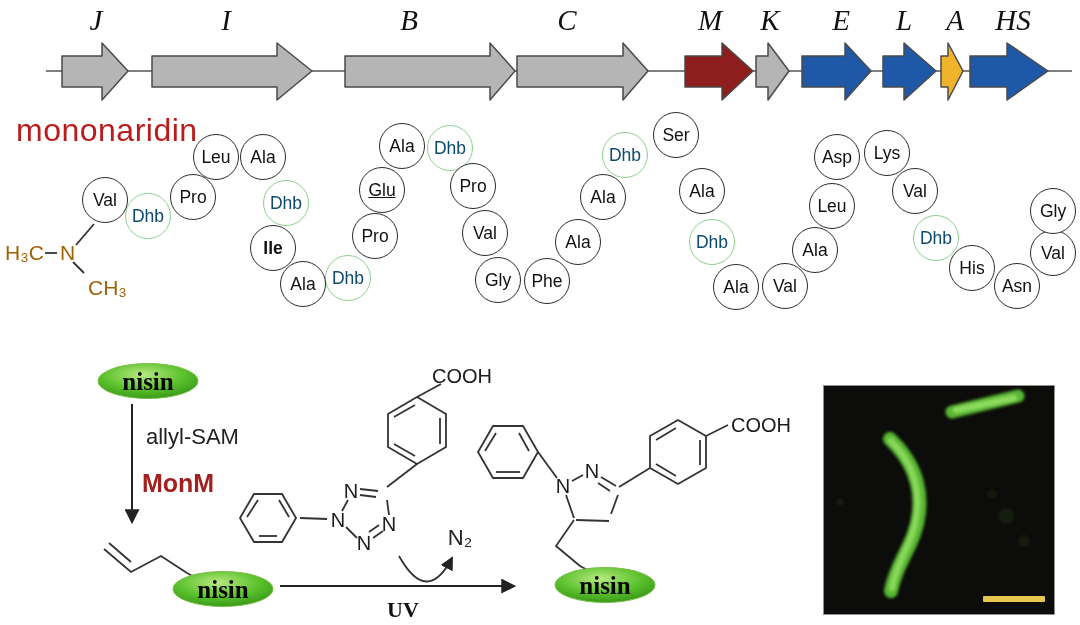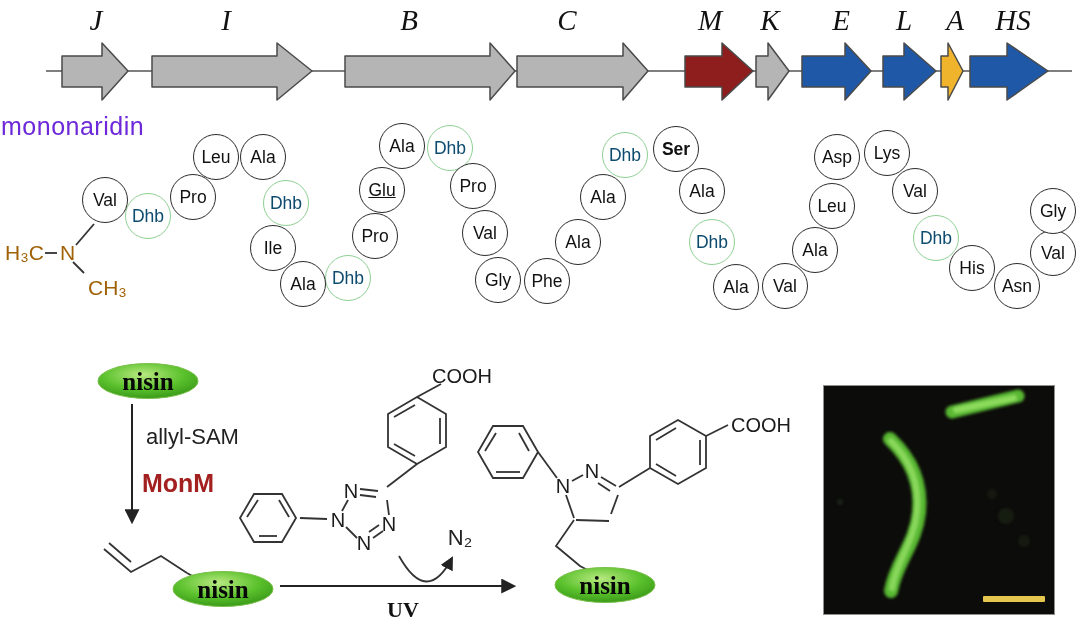--- a/index.html
+++ b/index.html
@@ -1,20 +1,20 @@
 <!DOCTYPE html>
 <html><head>
 <meta charset="utf-8">
 <style>
   html,body{margin:0;padding:0;background:#fff;}
   #canvas{position:relative;width:1080px;height:625px;background:#fff;overflow:hidden;
           font-family:"Liberation Sans",sans-serif;}
   .overlay{position:absolute;left:0;top:0;width:1080px;height:625px;pointer-events:none;}
   .gene-label{font-family:"Liberation Serif",serif;font-style:italic;font-size:29px;fill:#111;}
-  #peptide-title{position:absolute;left:1px;top:112px;font-size:25px;color:#6d28d9;letter-spacing:.5px;}
+  #peptide-title{position:absolute;left:16px;top:112px;font-size:32px;color:#b91c1c;letter-spacing:.5px;}
   .res{position:absolute;width:46px;height:46px;border-radius:50%;border:1.6px solid #2b2b2b;
        background:#fff;display:flex;align-items:center;justify-content:center;
        font-size:17.5px;color:#111;z-index:2;box-sizing:border-box;}
   .res.dhb{border-color:#8ecf92;color:#0c4a6e;z-index:1;}
   .chemtext{position:absolute;font-size:21px;color:#a16207;}
   .bond{stroke:#333;stroke-width:1.8;fill:none;}
   text.chem{font-family:"Liberation Sans",sans-serif;font-size:20px;fill:#1c1c1c;}
   text.nisin{font-family:"Liberation Serif",serif;font-weight:bold;font-size:25px;fill:#070707;}
   #micro-panel{position:absolute;left:823px;top:385px;width:230px;height:228px;
                background:#0c0c0a;border:1px solid #8f8f8f;box-sizing:content-box;}
@@ -61,35 +61,35 @@
   <span class="chemtext" style="left:59px;top:241px;width:17px;text-align:center;">N</span>
   <span class="chemtext" style="left:68px;top:276px;margin-left:20px;">CH₃</span>
 
   <div id="residues">
       <div class="res" style="left: 82px; top: 177px;">Val</div>
       <div class="res dhb" style="left: 125px; top: 193px;">Dhb</div>
       <div class="res" style="left: 170px; top: 174px;">Pro</div>
       <div class="res" style="left: 193px; top: 134px;">Leu</div>
       <div class="res" style="left: 240px; top: 134px;">Ala</div>
       <div class="res dhb" style="left: 263px; top: 180px;">Dhb</div>
-      <div class="res" style="left: 250px; top: 225px;">Ile</div>
+      <div class="res" style="left: 250px; top: 225px; font-weight: bold;">Ile</div>
       <div class="res" style="left: 280px; top: 261px;">Ala</div>
       <div class="res dhb" style="left: 325px; top: 255px;">Dhb</div>
       <div class="res" style="left: 352px; top: 213px;">Pro</div>
       <div class="res" style="left: 359px; top: 167px; text-decoration: underline;">Glu</div>
       <div class="res" style="left: 379px; top: 123px;">Ala</div>
       <div class="res dhb" style="left: 427px; top: 125px;">Dhb</div>
       <div class="res" style="left: 450px; top: 163px;">Pro</div>
       <div class="res" style="left: 462px; top: 210px;">Val</div>
       <div class="res" style="left: 475px; top: 257px;">Gly</div>
       <div class="res" style="left: 524px; top: 258px;">Phe</div>
       <div class="res" style="left: 555px; top: 219px;">Ala</div>
       <div class="res" style="left: 580px; top: 174px;">Ala</div>
       <div class="res dhb" style="left: 602px; top: 132px;">Dhb</div>
-      <div class="res" style="left: 653px; top: 126px; font-weight: bold;">Ser</div>
+      <div class="res" style="left: 653px; top: 112px;">Ser</div>
       <div class="res" style="left: 679px; top: 168px;">Ala</div>
       <div class="res dhb" style="left: 689px; top: 219px;">Dhb</div>
       <div class="res" style="left: 713px; top: 264px;">Ala</div>
       <div class="res" style="left: 762px; top: 263px;">Val</div>
       <div class="res" style="left: 792px; top: 227px;">Ala</div>
       <div class="res" style="left: 809px; top: 183px;">Leu</div>
       <div class="res" style="left: 814px; top: 134px;">Asp</div>
       <div class="res" style="left: 864px; top: 130px;">Lys</div>
       <div class="res" style="left: 892px; top: 168px;">Val</div>
       <div class="res dhb" style="left: 913px; top: 215px;">Dhb</div>

